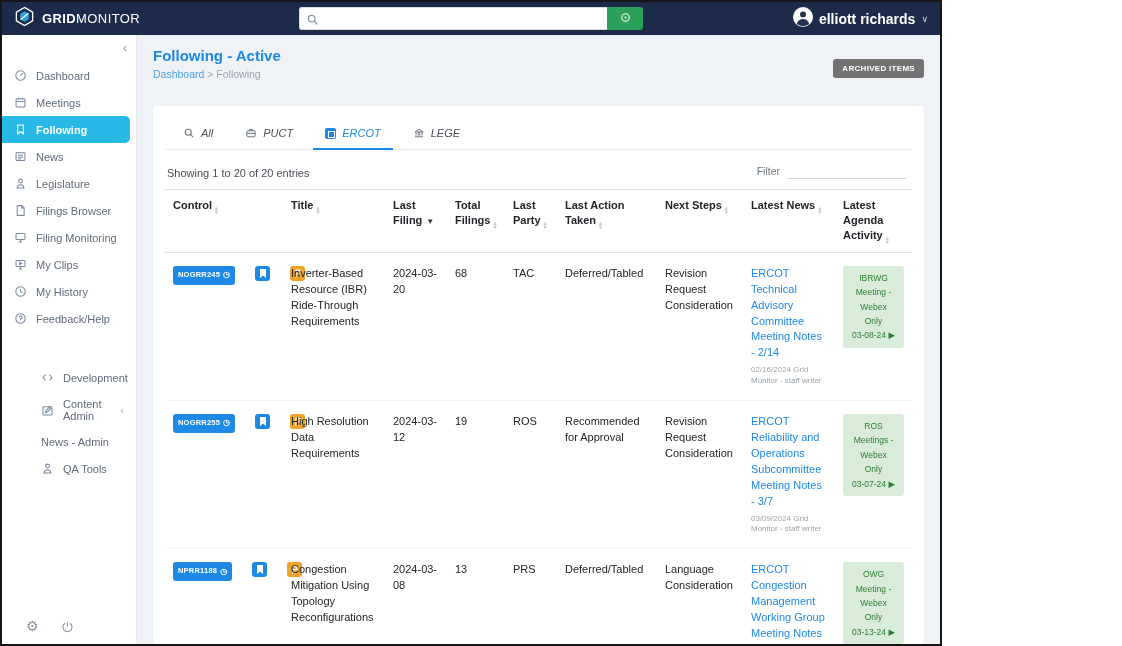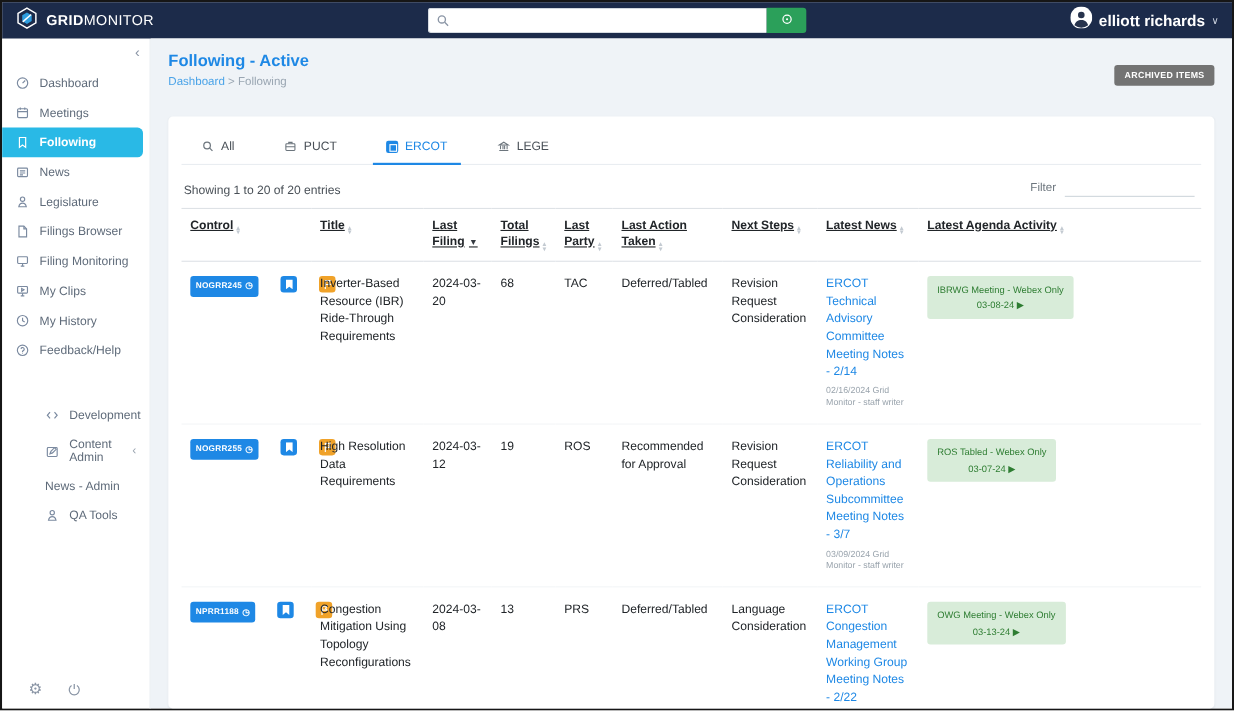--- a/index.html
+++ b/index.html
@@ -1,17 +1,17 @@
 <!DOCTYPE html>
 <html><head>
 <meta charset="utf-8">
 <style>
   html,body{margin:0;padding:0;width:1122px;height:646px;overflow:hidden;background:#fff;}
   *{box-sizing:border-box;}
-  .screen{width:1122px;height:646px;border:2px solid #161616;display:flex;flex-direction:column;
+  .screen{width:942px;height:646px;border:2px solid #161616;display:flex;flex-direction:column;
           font-family:"Liberation Sans",sans-serif;background:#fff;}
 
   
   .topbar{height:33px;flex:0 0 33px;background:#1c2b4a;display:flex;align-items:center;
           padding:0 12px;position:relative;color:#fff;}
   .brand{display:flex;align-items:center;gap:7px;cursor:pointer;}
   .brand-text{font-size:13px;letter-spacing:.4px;}
   .brand-text b{font-weight:700;}
   .brand-text span{font-weight:300;}
   .searchwrap{position:absolute;left:50%;top:5px;transform:translateX(-50%);display:flex;height:23px;}
@@ -46,39 +46,39 @@
   .breadcrumb{margin-top:4px;font-size:10.5px;color:#9aa6b2;}
   .breadcrumb .bc-home{color:#4aa3e8;cursor:pointer;}
   .archived-btn{position:absolute;right:16px;top:24px;background:#737373;color:#fff;border:none;
         font-size:8px;font-weight:700;letter-spacing:.3px;padding:5px 9px;border-radius:3px;cursor:pointer;
         font-family:inherit;}
 
   .card{background:#fff;border-radius:4px;margin-top:26px;padding:12px 12px 0;flex:1;overflow:hidden;
         box-shadow:0 1px 2px rgba(20,40,60,.05);}
 
   
-  .tabs{display:flex;gap:21px;border-bottom:1px solid #e9edf1;padding:0 6px;}
+  .tabs{display:flex;gap:8px;border-bottom:1px solid #e9edf1;padding:0 6px;font-style:italic;}
   .tab{display:flex;align-items:center;gap:6px;padding:9px 12px;font-size:11px;color:#495057;cursor:pointer;
        border-bottom:2px solid transparent;margin-bottom:-1px;}
   .tab svg{stroke:#6c757d;}
   .tab.active{color:#1e88e5;border-bottom:2px solid #1e88e5;font-weight:500;}
   .ercot-sq{width:11px;height:11px;background:#1e88e5;border-radius:2px;position:relative;display:inline-block;}
   .ercot-sq::after{content:"";position:absolute;left:3px;top:3px;width:5px;height:5px;border:1px solid #fff;}
 
   .meta-row{display:flex;justify-content:space-between;align-items:flex-end;padding:12px 2px 10px;}
   .showing{font-size:11px;color:#495057;}
   .filterwrap{display:flex;align-items:center;gap:8px;padding-right:4px;}
   .filter-label{font-size:10.5px;color:#6c757d;}
   .filter-input{width:118px;border:none;border-bottom:1px solid #cfd6dc;font-size:11px;outline:none;
         background:transparent;font-family:inherit;padding:2px 2px;}
 
   
   table{width:100%;border-collapse:collapse;table-layout:fixed;font-size:11px;}
   thead th{font-weight:700;color:#212529;text-align:left;vertical-align:top;padding:8px 8px;
-        border-top:1px solid #dee2e6;border-bottom:1px solid #dee2e6;line-height:1.35;cursor:pointer;text-decoration:underline;}
+        border-top:1px solid #dee2e6;border-bottom:1px solid #dee2e6;line-height:1.35;cursor:pointer;}
   tbody td{padding:13px 8px;vertical-align:top;border-bottom:1px solid #f3f5f7;color:#212529;line-height:1.45;}
   .sort{display:inline-flex;flex-direction:column;margin-left:3px;vertical-align:-1px;}
   .sort i{font-style:normal;font-size:6px;line-height:4px;color:#c3cad1;}
   .sort-desc{font-size:8px;color:#343a40;margin-left:4px;}
 
   .ctrl-cell{display:flex;gap:20px;align-items:flex-start;}
   .ctrl-badge{display:inline-flex;align-items:center;gap:3px;background:#1e88e5;color:#fff;font-size:7.5px;
         font-weight:700;padding:4px 5px;border-radius:3px;letter-spacing:.2px;cursor:pointer;white-space:nowrap;}
   .clockg{font-size:8px;line-height:1;}
   .mini-btn{width:15px;height:15px;border-radius:3px;display:inline-flex;align-items:center;justify-content:center;
@@ -419,21 +419,21 @@
               <td>19</td>
               <td>ROS</td>
               <td>Recommended for Approval</td>
               <td>Revision Request Consideration</td>
               <td>
                 <div class="news-link">ERCOT Reliability and Operations Subcommittee Meeting Notes - 3/7</div>
                 <div class="news-meta">03/09/2024 Grid Monitor - staff writer</div>
               </td>
               <td>
                 <span class="agenda-badge">
-                  <span>ROS Tabled - Webex Only</span><br>
+                  <span>ROS Meetings - Webex Only</span><br>
                   <span>03-07-24 ▶</span>
                 </span>
               </td>
             </tr>
 
             <tr>
               <td>
                 <div class="ctrl-cell">
                   <span class="ctrl-badge">
                       <span>NPRR1188</span>

